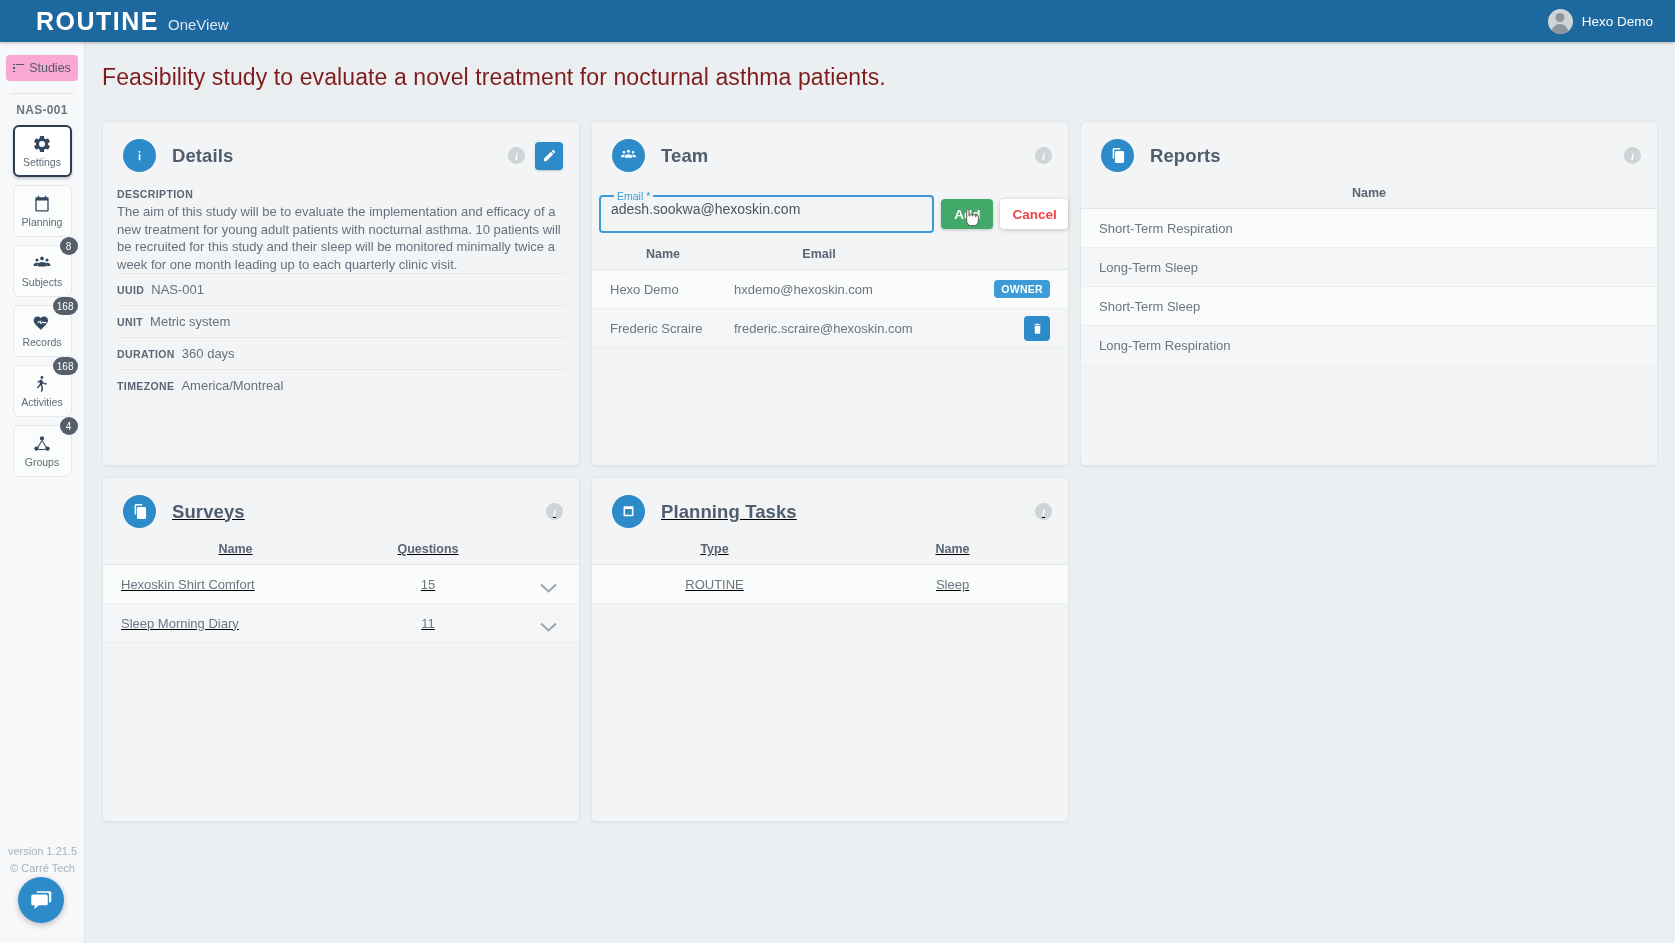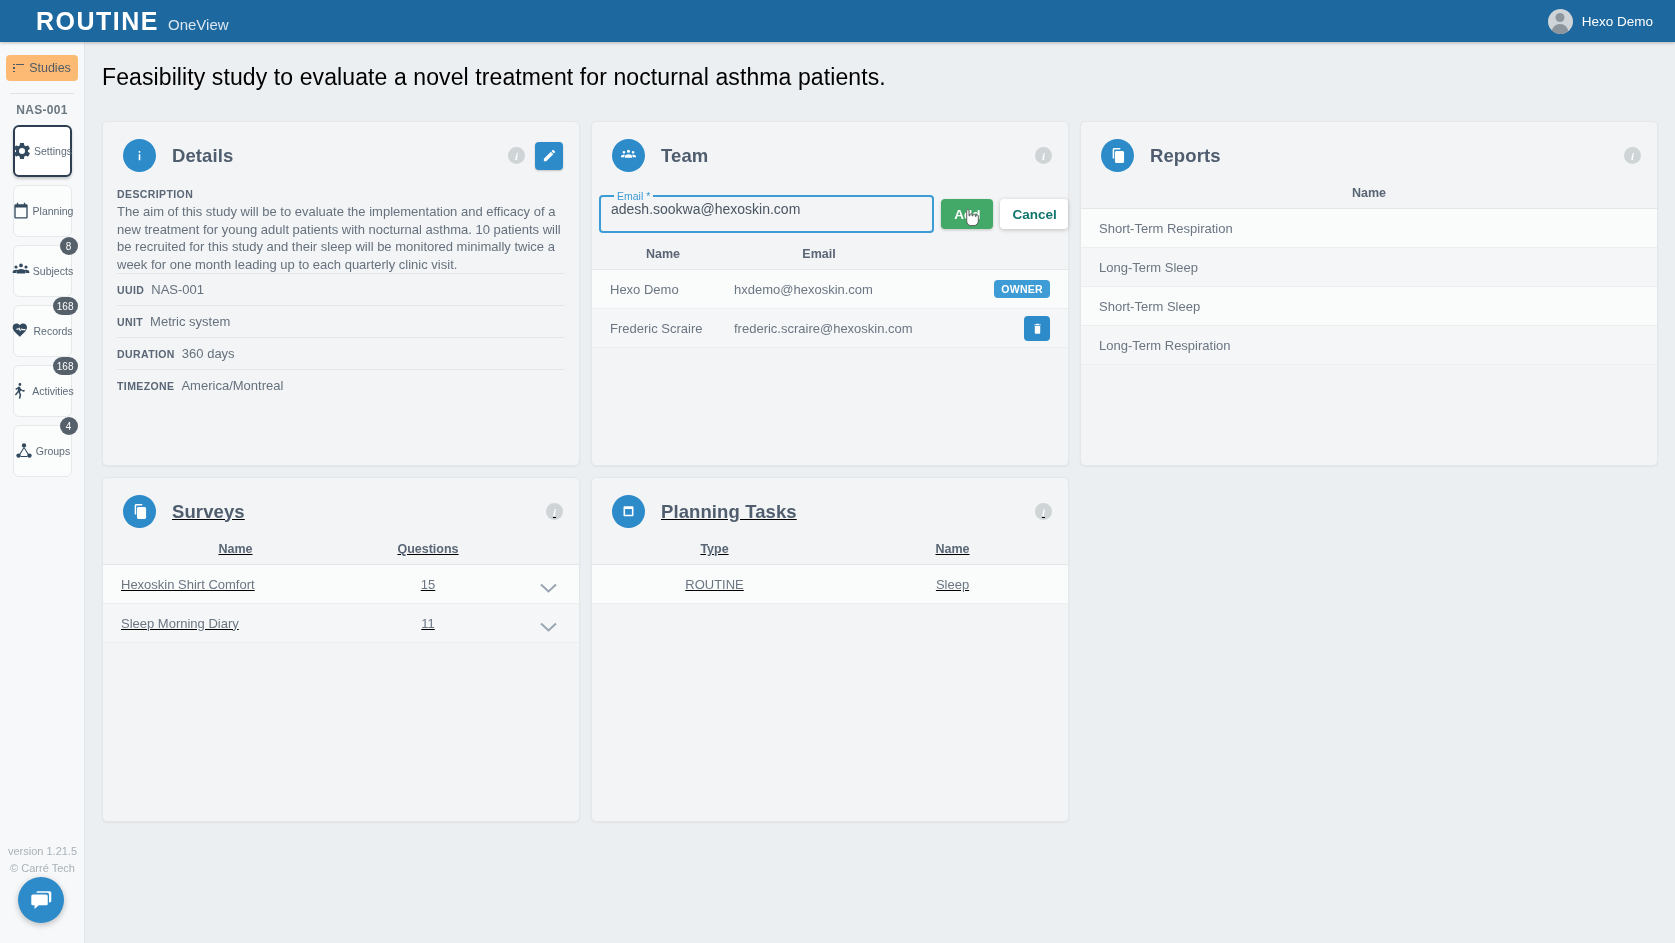--- a/index.html
+++ b/index.html
@@ -46,21 +46,21 @@
 
   
   #sidebar {
     position: absolute; top: 42px; left: 0; width: 85px; height: 901px;
     background: #f7f8f9;
     border-right: 1px solid #e3e6e8;
     z-index: 20;
   }
   #studies-btn {
     margin: 13px auto 0; width: 72px; height: 26px;
-    background: #fdba74; border-radius: 4px;
+    background: #f9a8d4; border-radius: 4px;
     display: flex; align-items: center; justify-content: center; gap: 5px;
     cursor: pointer;
   }
   #studies-btn .lbl { font-size: 12.5px; color: #4f5b66; }
   .list-icon { display: inline-block; width: 11px; height: 9px; position: relative; }
   .list-icon i {
     position: absolute; left: 3px; right: 0; height: 1.5px; background: #4f5b66;
   }
   .list-icon i:nth-child(1) { top: 0; }
   .list-icon i:nth-child(2) { top: 3.7px; }
@@ -76,21 +76,21 @@
     width: 64px; height: 1px; background: #e0e3e6; margin: 12px auto 0;
   }
   #study-code {
     text-align: center; font-size: 12px; color: #6b7780;
     font-weight: bold; letter-spacing: .3px; margin-top: 9px;
   }
   #nav { margin-top: 6px; }
   .nav-item {
     position: relative; width: 59px; height: 52px; margin: 8px auto 0;
     border: 1px solid #e6e9eb; border-radius: 6px; background: #fbfcfc;
-    display: flex; flex-direction: row; align-items: center;
+    display: flex; flex-direction: column; align-items: center;
     justify-content: center; gap: 2px; cursor: pointer;
   }
   .nav-item.active {
     border: 2px solid #2c3e50; background: #ffffff;
     box-shadow: 0 2px 3px rgba(0,0,0,.2);
   }
   .nav-label { font-size: 10.5px; color: #5d6b78; }
   .nav-badge {
     position: absolute; top: -9px; right: -7px;
     min-width: 18px; height: 18px; padding: 0 4px;
@@ -101,21 +101,21 @@
   .nav-ico svg { width: 20px; height: 20px; fill: #33495e; display: block; }
 
   #footer-version {
     position: absolute; bottom: 66px; left: 0; width: 85px;
     text-align: center; color: #a9b1b8; font-size: 11px; line-height: 17px;
   }
 
   
   #page { position: absolute; top: 42px; left: 85px; width: 1590px; height: 901px; }
   #page-title {
-    font-size: 23px; color: #000000; font-weight: normal;
+    font-size: 23px; color: #7f1d1d; font-weight: normal;
     padding: 22px 0 0 17px; letter-spacing: .1px;
   }
 
   #grid {
     position: absolute; top: 79px; left: 17px;
     width: 1556px;
   }
   .row { display: flex; gap: 11px; }
   .row + .row { margin-top: 11px; text-decoration: underline; }
 
@@ -192,21 +192,21 @@
     width: 53px; height: 30px; margin-top: 9px;
     background: #43a968; border: 0; border-radius: 4px;
     color: #fff; font-size: 13.5px; font-weight: bold; cursor: pointer;
     box-shadow: 0 1px 3px rgba(0,0,0,.2);
     font-family: "Liberation Sans", sans-serif;
     position: relative;
   }
   .btn-cancel {
     min-width: 63px; height: 30px; margin-top: 9px; padding: 0 12px;
     background: #ffffff; border: 0; border-radius: 4px;
-    color: #0f766e; font-size: 13.5px; font-weight: bold; cursor: pointer;
+    color: #ef4444; font-size: 13.5px; font-weight: bold; cursor: pointer;
     box-shadow: 0 1px 4px rgba(0,0,0,.22);
     font-family: "Liberation Sans", sans-serif;
   }
   .cursor-hand {
     position: absolute; left: 22px; top: 9px; width: 16px; height: 19px;
     pointer-events: none;
   }
 
   
   .tbl { margin-top: 14px; }

